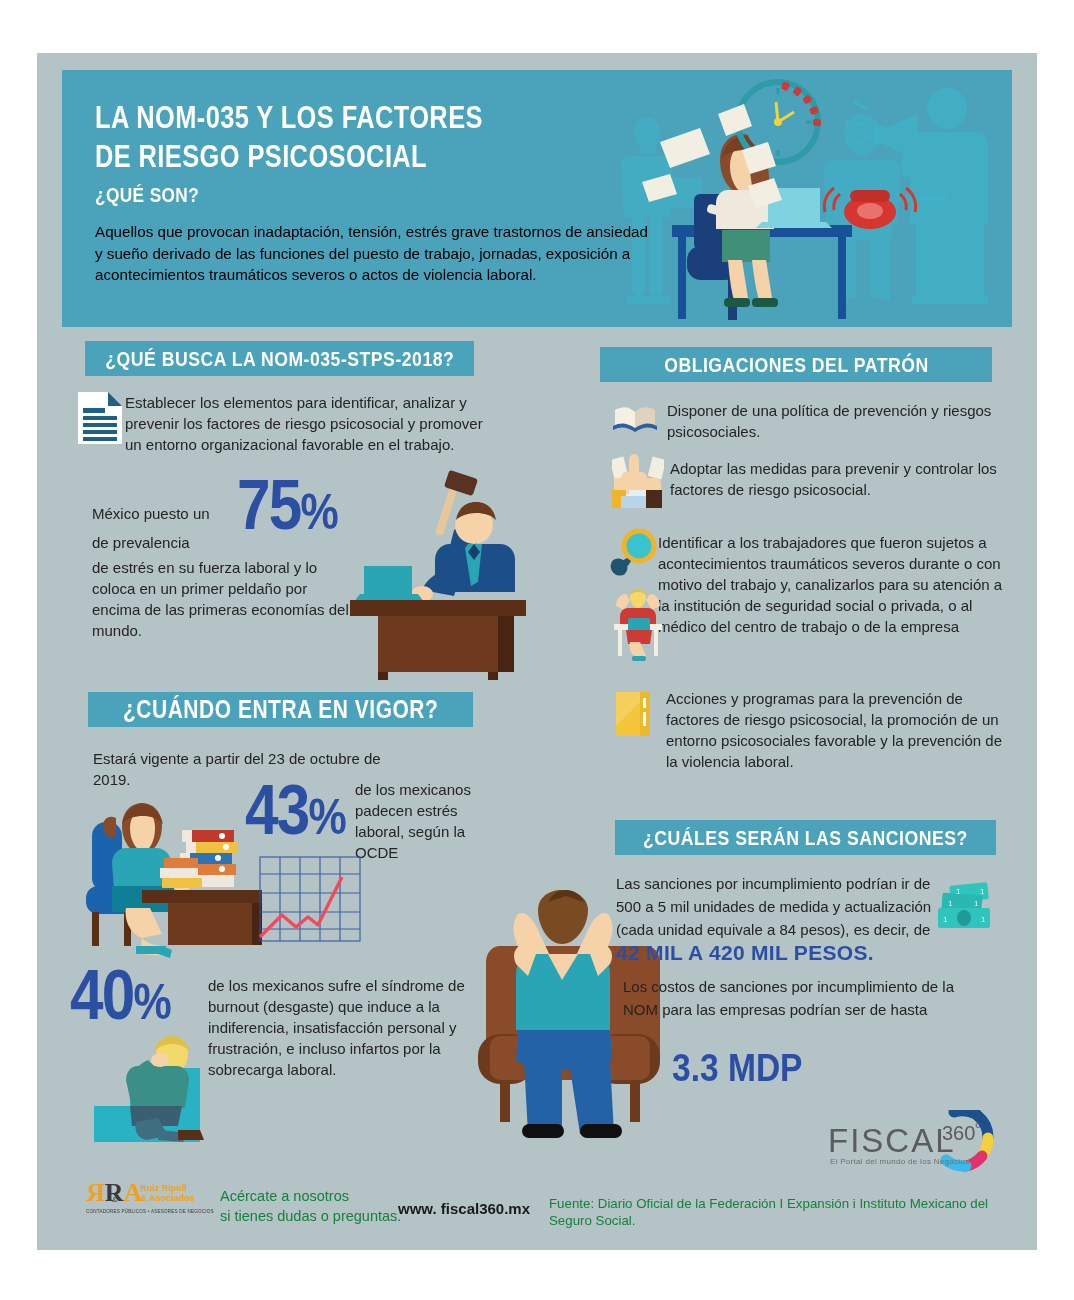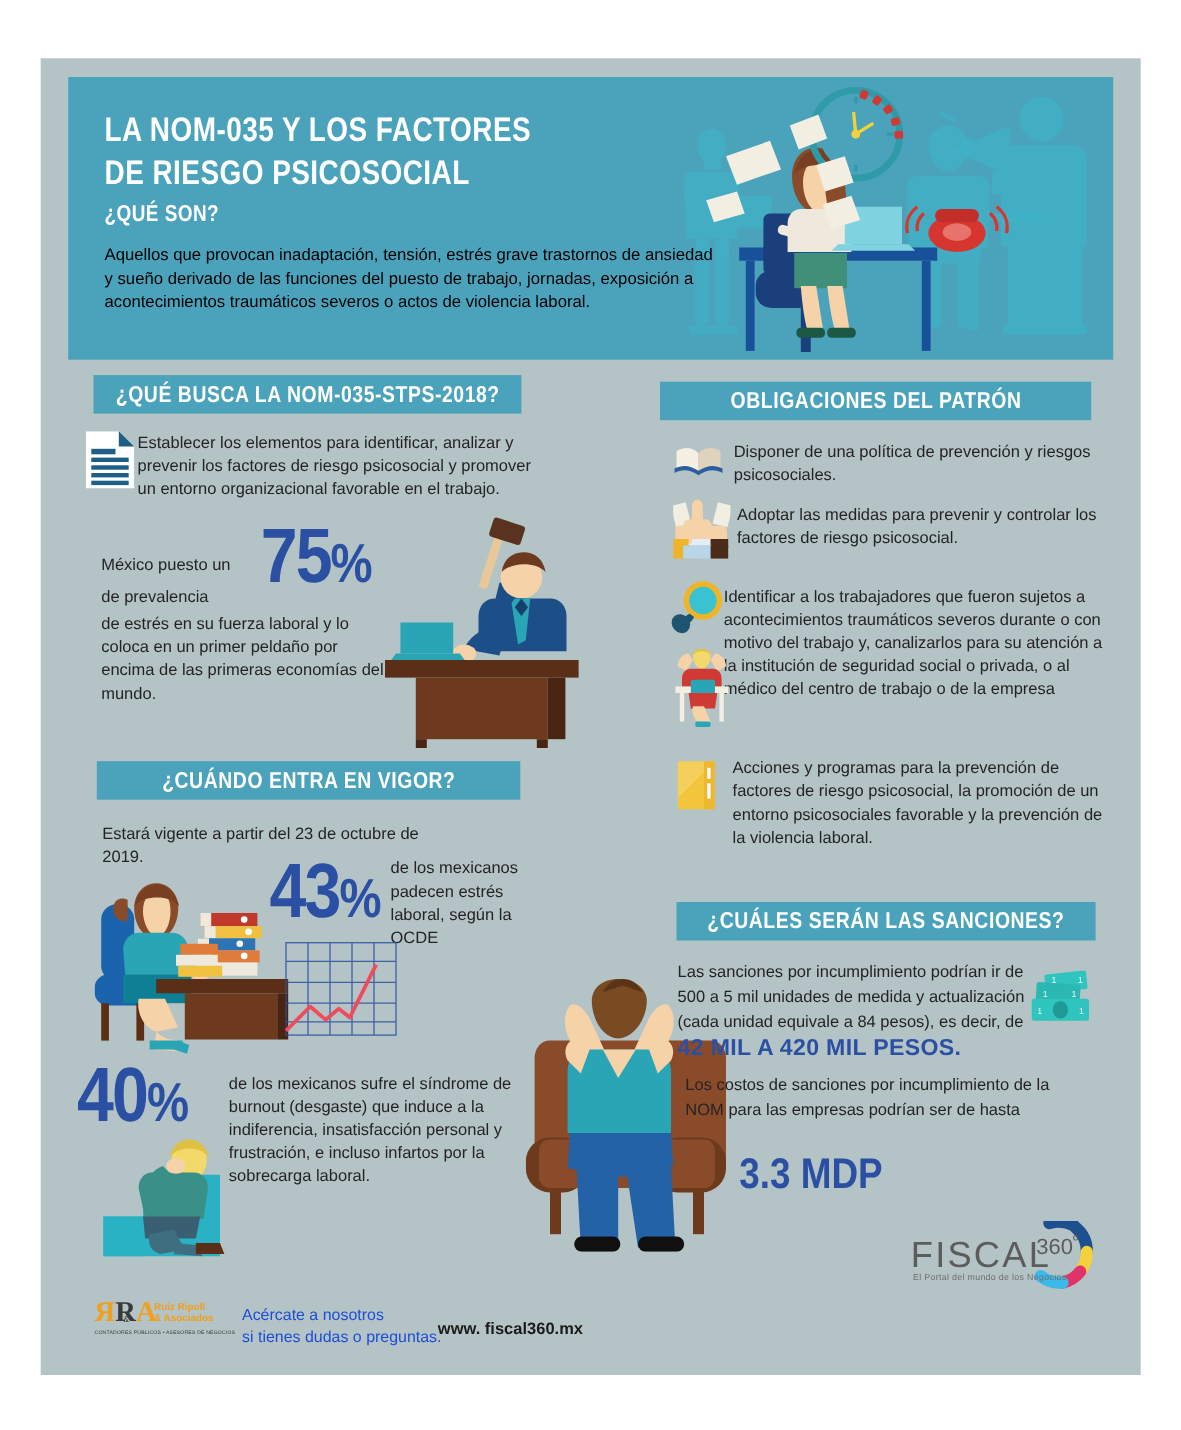--- a/index.html
+++ b/index.html
@@ -54,21 +54,21 @@
   .doc-icon { position:absolute; }
 
   
   .oblig { position:absolute; font-size:15px; line-height:21px; color:#242424; font-weight:500; }
 
   .emph-blue {
     color:#2b4fa2; font-family:"Liberation Sans Narrow","Liberation Sans",sans-serif;
     font-weight:bold; letter-spacing:0.3px;
   }
 
-  .footer-txt { position:absolute; color:#1d4ed8; }
+  .footer-txt { position:absolute; color:#15803d; }
 
   svg { display:block; }
 </style>
 </head>
 <body>
 
 <div class="page">
 
   <div class="panel"></div>
 
@@ -222,21 +222,21 @@
     <path d="M14 96h48v28H14z" fill="#2aa5b5"></path>
     <path d="M10 124h58l6 8H4z" fill="#2aa5b5"></path>
 
     <rect x="0" y="130" width="176" height="16" fill="#5b2e18"></rect>
     <rect x="28" y="146" width="120" height="56" fill="#6d3a1e"></rect>
     <rect x="148" y="146" width="16" height="56" fill="#4a2412"></rect>
     <rect x="28" y="202" width="10" height="8" fill="#4a2412"></rect>
     <rect x="138" y="202" width="10" height="8" fill="#4a2412"></rect>
   </svg>
 
-  <div class="bar" style="left:88px; top:692px; width:385px; height:35px; font-size:21px;align-items:center;">
+  <div class="bar" style="left:88px; top:692px; width:385px; height:35px; font-size:25px;align-items:center;">
     <span>¿CUÁNDO ENTRA EN VIGOR?</span>
   </div>
 
   <div class="body-text" style="left:93px; top:748px; width:290px;">Estará vigente a partir del 23 de octubre de 2019.</div>
 
   <div style="position:absolute;left:245px;top:775px;text-align:right;">
     <span class="pct" style="font-size:70px;line-height:70px;display:block;">43<span style="font-size:50px;">%</span></span>
   </div>
   <div class="body-text" style="left:355px;top:779px;width:140px;">de los mexicanos padecen estrés laboral, según la OCDE</div>
 
@@ -459,14 +459,15 @@
     <div style="position:absolute;left:0;top:29px;font-size:4.6px;color:#3a3a3a;letter-spacing:0.2px;white-space:nowrap;">CONTADORES PÚBLICOS • ASESORES DE NEGOCIOS</div>
   </div>
 
   <div class="footer-txt" style="left:220px;top:1186px;width:200px;font-size:14.5px;line-height:20px;">
     <div>Acércate a nosotros</div>
     <div>si tienes dudas o preguntas.</div>
   </div>
 
   <div class="footer-txt" style="left:398px;top:1200px;font-size:15px;font-weight:bold;color:#1a1a1a;">www. fiscal360.mx</div>
 
+  <div class="footer-txt" style="left:549px;top:1195px;width:470px;font-size:13.3px;line-height:17px;">Fuente:  Diario Oficial de la Federación I Expansión i Instituto Mexicano del Seguro Social.</div>
 
 </div>
 
 </body></html>

